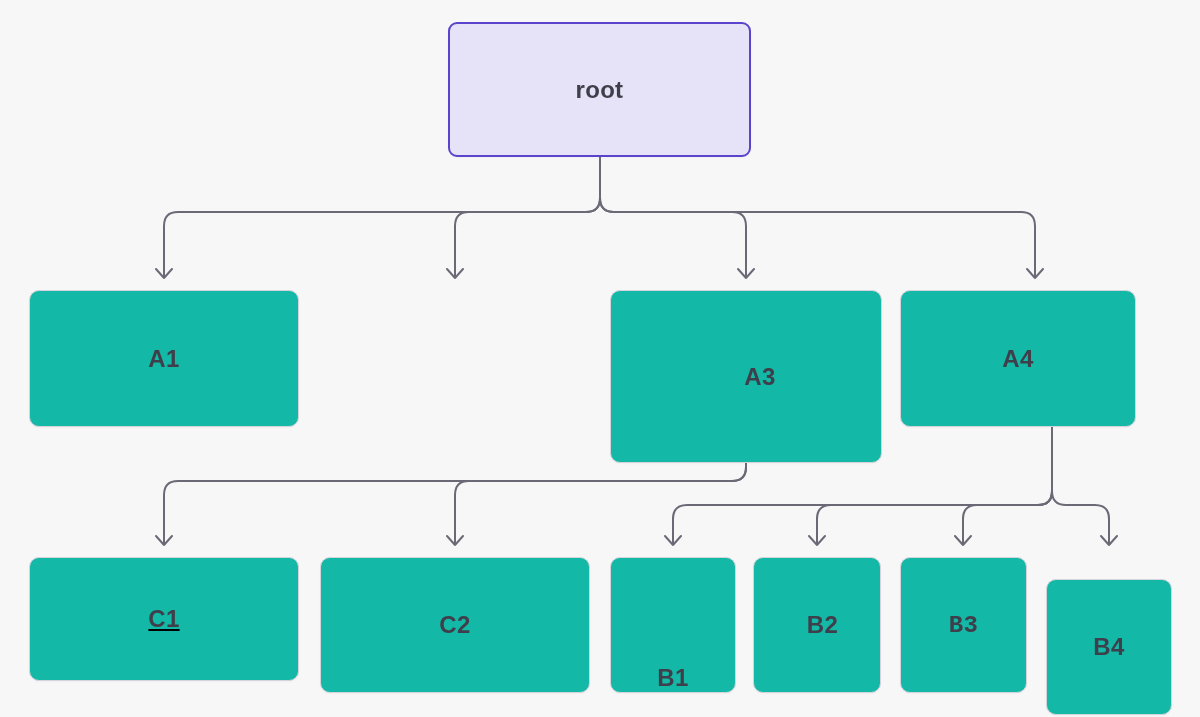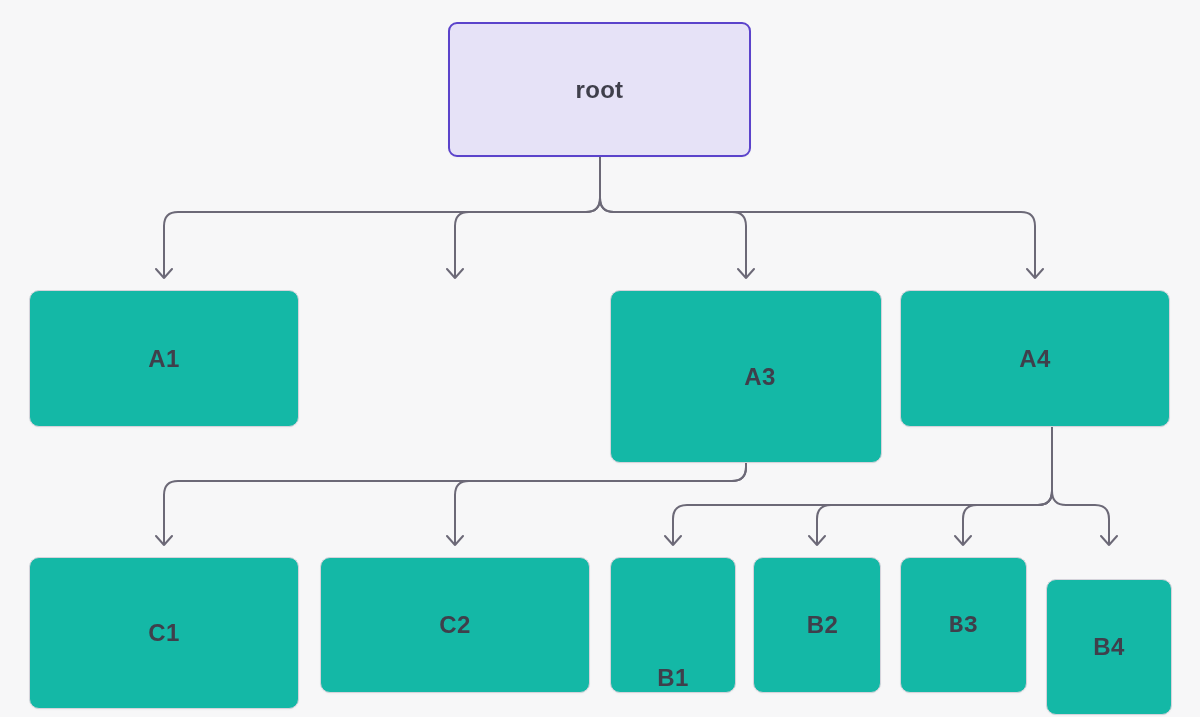--- a/index.html
+++ b/index.html
@@ -43,22 +43,22 @@
   .node.root {
     background: #e6e2f7;
     border: 2.5px solid #5b43cb;
     border-radius: 9px;
   }
   
   .n-root { left: 448px; top: 22px;  width: 303px; height: 135px; }
   .n-a1   { left: 29px;  top: 290px; width: 270px; height: 137px; }
   .n-a2   { left: 320px; top: 290px; width: 270px; height: 137px; }
   .n-a3   { left: 610px; top: 290px; width: 272px; height: 173px; padding-left: 28px; }
-  .n-a4   { left: 900px; top: 290px; width: 270px; height: 137px; }
-  .n-c1   { left: 29px;  top: 557px; width: 270px; height: 152px; }
+  .n-a4   { left: 900px; top: 290px; width: 236px; height: 137px; }
+  .n-c1   { left: 29px;  top: 557px; width: 270px; height: 124px; text-decoration: underline; }
   .n-c2   { left: 320px; top: 557px; width: 270px; height: 136px; justify-content: center; }
   .n-b1   { left: 610px; top: 557px; width: 126px; height: 136px; align-items: flex-end; }
   .n-b2   { left: 753px; top: 557px; width: 128px; height: 136px; padding-left: 11px; }
   .n-b3   { left: 900px; top: 557px; width: 127px; height: 136px; font-family: Liberation Mono, monospace; }
   .n-b4   { left: 1046px; top: 557px; width: 126px; height: 136px; margin-top: 22px; }
 </style>
 </head>
 <body>
 
 <div class="canvas">

